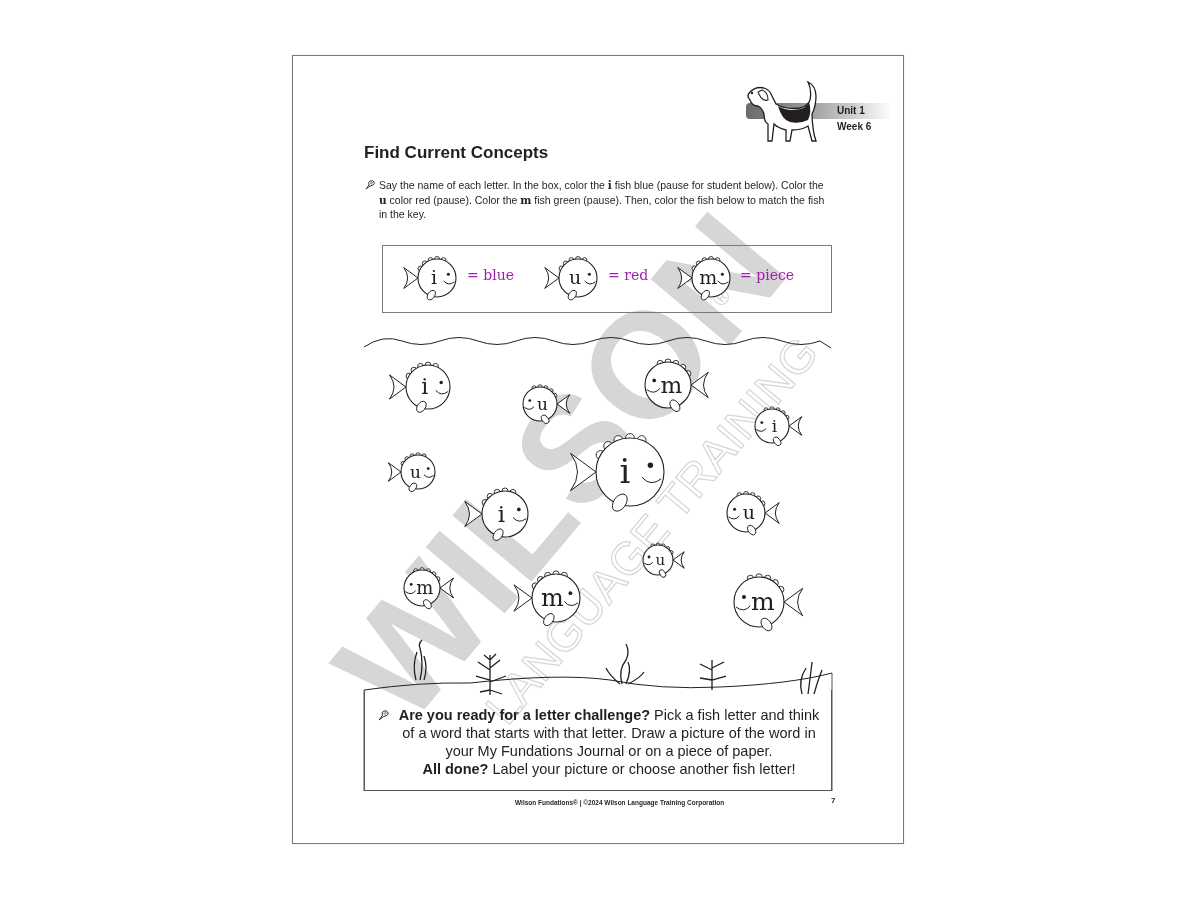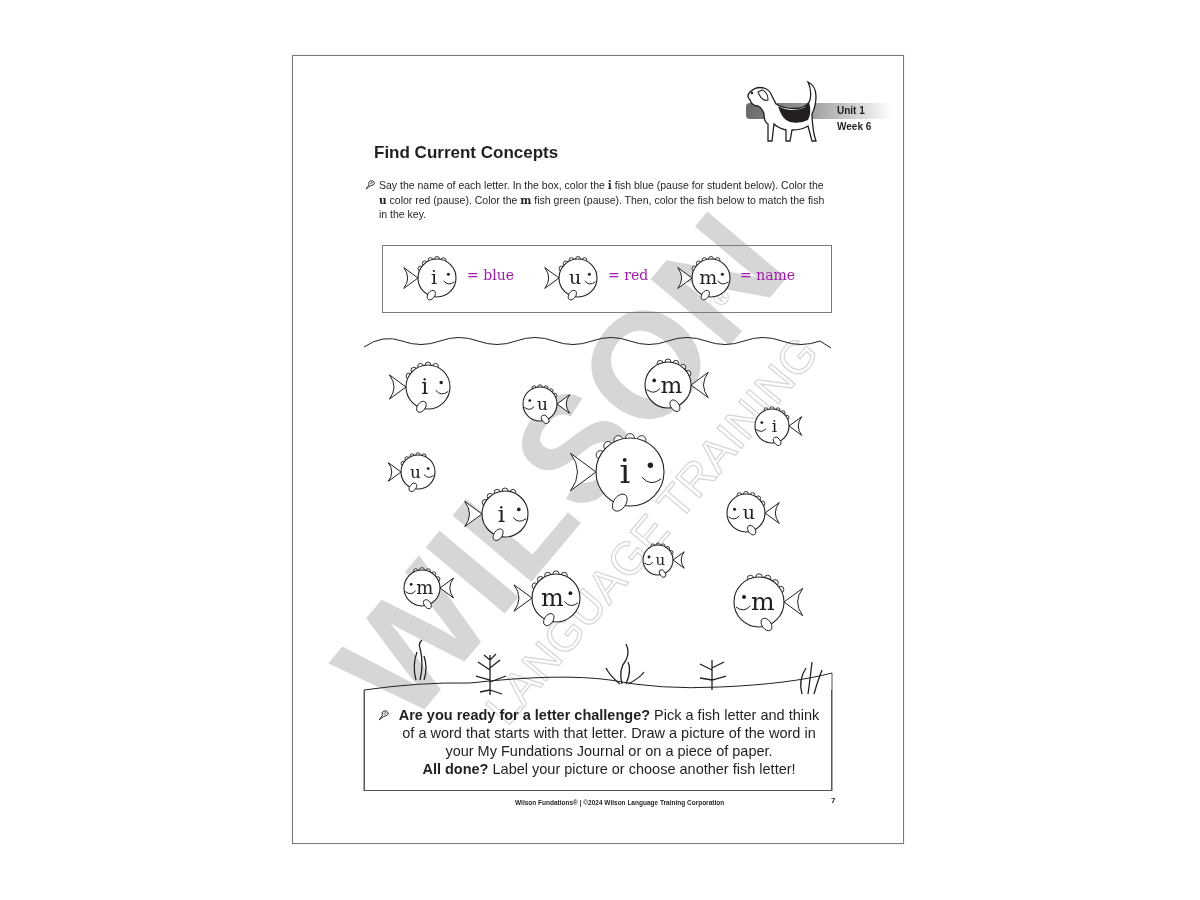--- a/index.html
+++ b/index.html
@@ -1,21 +1,21 @@
 <!DOCTYPE html>
 <html><head>
 <meta charset="utf-8">
 <style>
   html, body { margin:0; padding:0; background:#ffffff; }
   body { width:1200px; height:900px; position:relative; overflow:hidden; font-family:"Liberation Sans", sans-serif; color:#231f20; }
   .page { position:absolute; left:292px; top:55px; width:612px; height:789px; border:1px solid #7a7a7a; box-sizing:border-box; background:#fff; box-shadow:0 0 1px #bbb; }
   .abs { position:absolute; }
   .unit-badge { left:746px; top:103px; width:146px; height:16px; background:linear-gradient(90deg,#6b6b6b 0%, #8e8e8e 35%, #c9c9c9 70%, #ffffff 100%); border-radius:4px 0 0 4px; }
   .unit-text { left:837px; top:103px; font-weight:bold; font-size:10px; line-height:16px; color:#231f20; }
-  .title { left:374px; top:143px; font-size:17px; font-weight:bold; color:#231f20; }
+  .title { left:364px; top:143px; font-size:17px; font-weight:bold; color:#231f20; }
   .instr { left:379px; top:178px; width:450px; font-size:10.5px; line-height:14.5px; color:#231f20; }
   .instr b { font-family:"DejaVu Serif", serif; font-weight:bold; }
   .speaker { left:364px; top:179px; width:12px; height:12px; }
   .key-box { left:382px; top:245px; width:450px; height:68px; border:1px solid #7a7a7a; box-sizing:border-box; }
   .key-label { font-family:"DejaVu Serif", serif; font-size:14px; color:#a21caf; top:267px; }
   .challenge-box { left:364px; top:690px; width:468px; height:101px; border:1px solid #555; border-top:none; box-sizing:border-box; }
   .challenge-text { left:394px; top:706px; width:430px; font-size:14.5px; line-height:18px; color:#231f20;text-align:center; }
   .challenge-speaker { left:377px; top:709px; width:13px; height:13px; }
   .footer { left:515px; top:799px; font-size:6.5px; color:#231f20; font-weight:bold; }
   .page-num { left:831px; top:796px; font-size:8px; font-weight:bold; color:#231f20; }
@@ -91,21 +91,21 @@
       <circle cx="717.4983827231877" cy="260.14584020506777" r="2.47" fill="#fff" stroke="#231f20" stroke-width="0.9"></circle>
       <circle cx="711" cy="278" r="19" fill="#fff" stroke="#231f20" stroke-width="1.1"></circle>
       <ellipse cx="705.3" cy="295.1" rx="3.42" ry="5.32" transform="rotate(35 705.3 295.1)" fill="#fff" stroke="#231f20" stroke-width="0.9"></ellipse>
       <circle cx="722.4" cy="274.2" r="1.52" fill="#231f20"></circle>
       <path d="M717.65 280.85 Q722.4 286.55 728.48 281.8" fill="none" stroke="#231f20" stroke-width="1"></path>
       <text x="708.15" y="284.27" text-anchor="middle" font-size="19" fill="#231f20">m</text>
     </g>
   </svg>
 <div class="abs key-label" style="left:467px"><span>=</span> <span>blue</span></div>
 <div class="abs key-label" style="left:608px"><span>=</span> <span>red</span></div>
-<div class="abs key-label" style="left:740px"><span>=</span> <span>name</span></div>
+<div class="abs key-label" style="left:740px"><span>=</span> <span>piece</span></div>
 
 <svg class="abs" style="left:0;top:0" width="1200" height="900" viewBox="0 0 1200 900" id="scene-svg">
   <path d="M364 347 Q383 334 402 341 T440 341 T478 341 T516 341 T554 341 T592 341 T630 341 T668 341 T706 341 T744 341 T782 341 T820 341 L831 348" fill="none" stroke="#231f20" stroke-width="1"></path>
 
   <path d="M364 690 Q420 682 470 683 Q560 673 610 680 Q660 690 720 687 Q790 684 832 673" fill="none" stroke="#231f20" stroke-width="1"></path>
   <line x1="364" y1="690" x2="364" y2="791" stroke="#555" stroke-width="1"></line>
   <line x1="832" y1="673" x2="832" y2="791" stroke="#555" stroke-width="1"></line>
 
   <g stroke="#231f20" fill="none" stroke-width="1.3">
     <path d="M416 680 Q412 665 417 652 M420 680 Q424 664 420 648 Q418 644 422 640 M424 680 Q428 668 424 656"></path>

